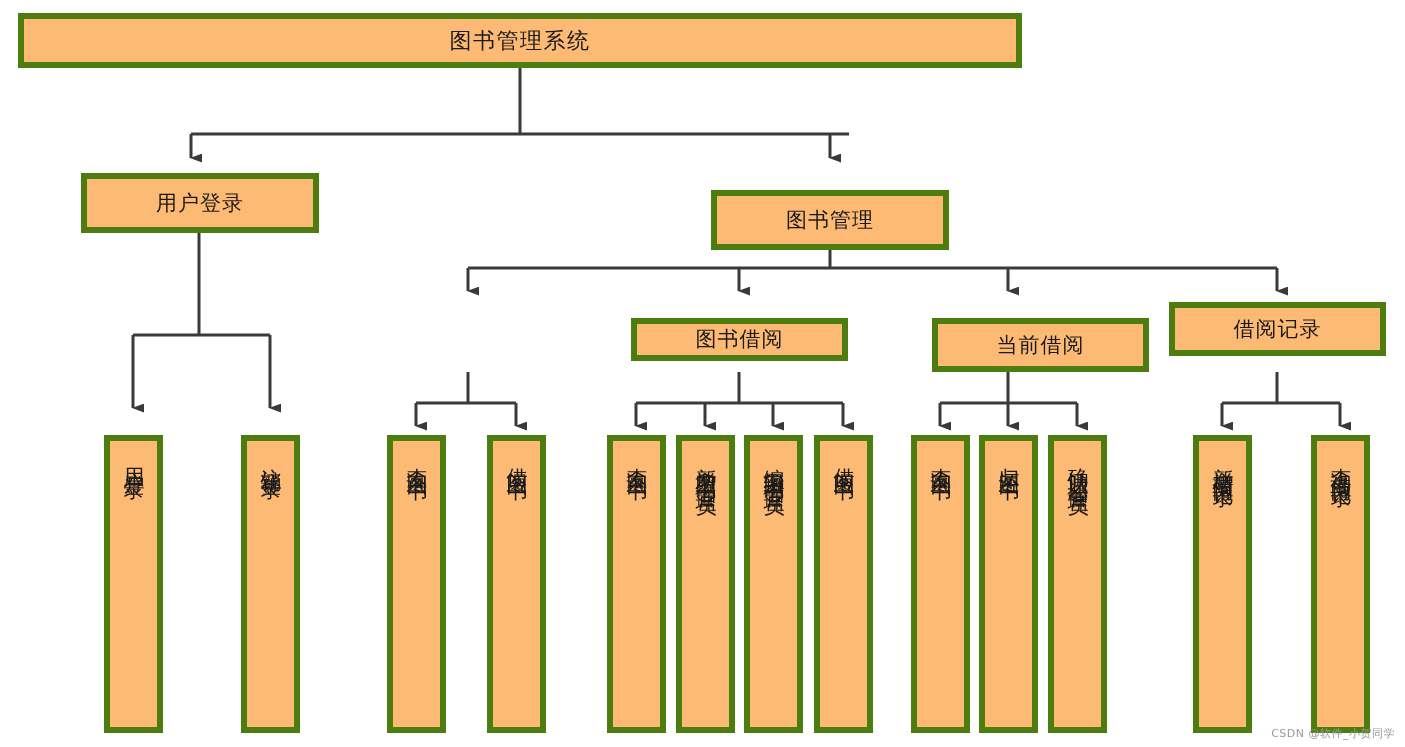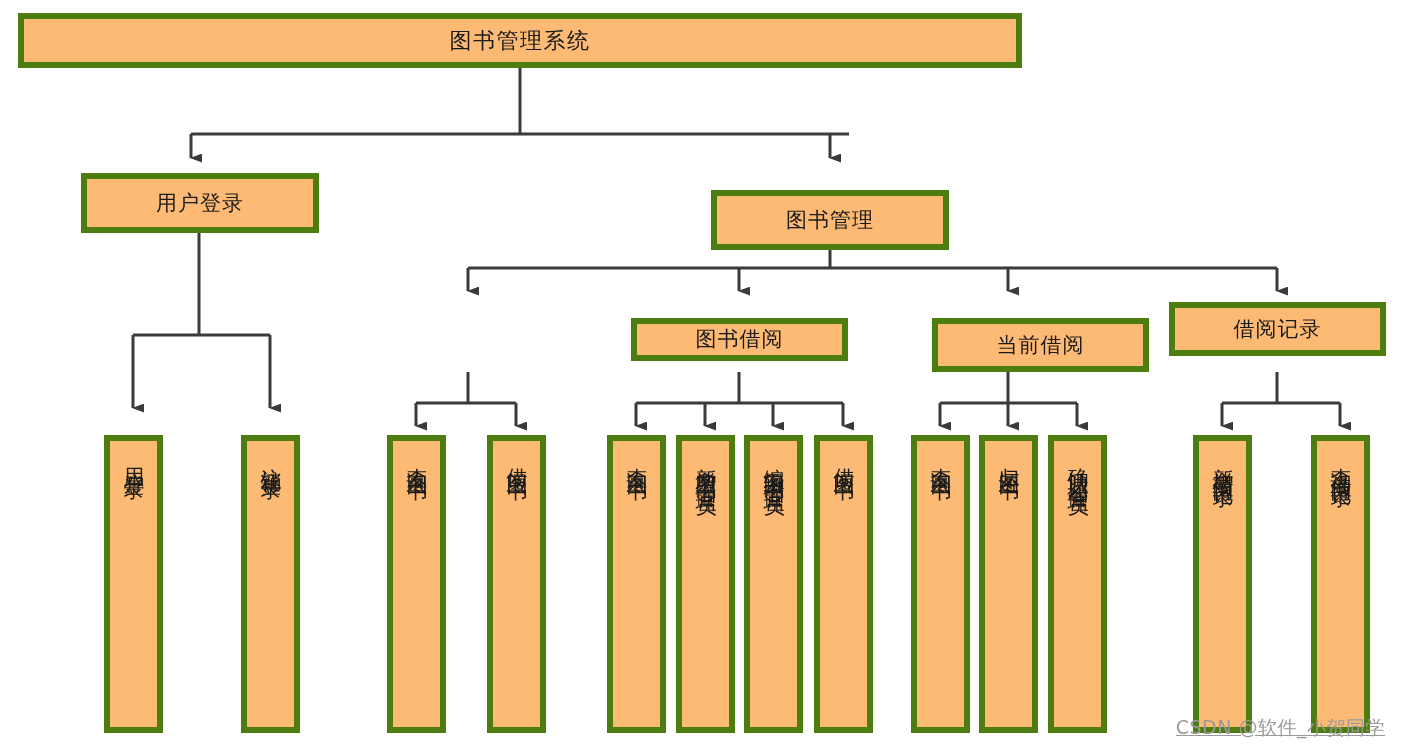--- a/index.html
+++ b/index.html
@@ -60,28 +60,27 @@
   .node.vert .node-label {
     writing-mode: vertical-rl;
     text-orientation: upright;
     font-size: 21px;
     letter-spacing: 4px;
     line-height: 1;
     white-space: nowrap;
   }
   #watermark {
     position: absolute;
-    right: 20px;
+    right: 10px;
     bottom: 6px;
-    font-size: 19px;
+    font-size: 11px;
     color: #9a9a9a;
     letter-spacing: 0.5px;
     z-index: 5;
     white-space: nowrap;
-    text-decoration: underline;
   }
 </style>
 </head>
 <body>
 
 <div id="diagram-root">
 
   <svg id="edges-layer" viewBox="0 0 1405 747" width="1405" height="747" xmlns="http://www.w3.org/2000/svg">
     <defs>
       <marker id="arrowhead" markerWidth="10" markerHeight="12" refX="4.4" refY="11" orient="auto" markerUnits="userSpaceOnUse">

